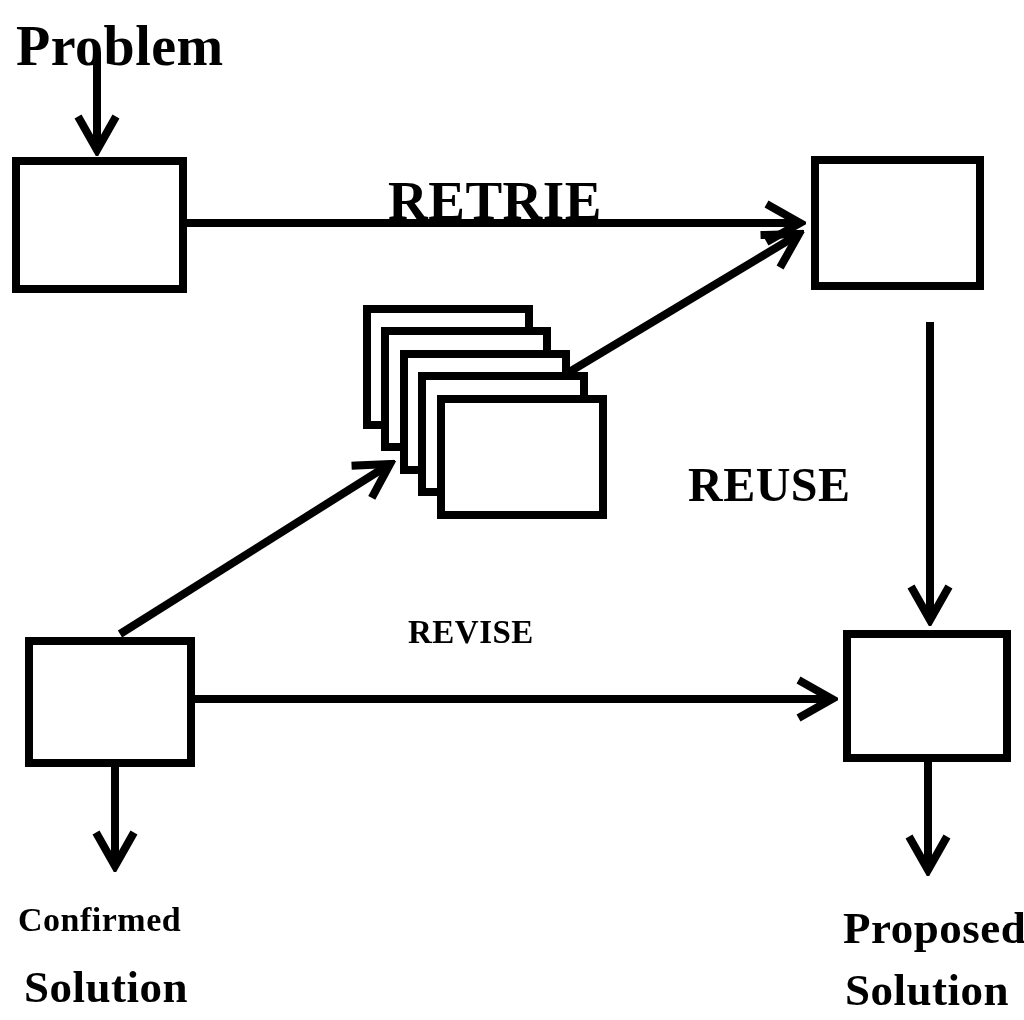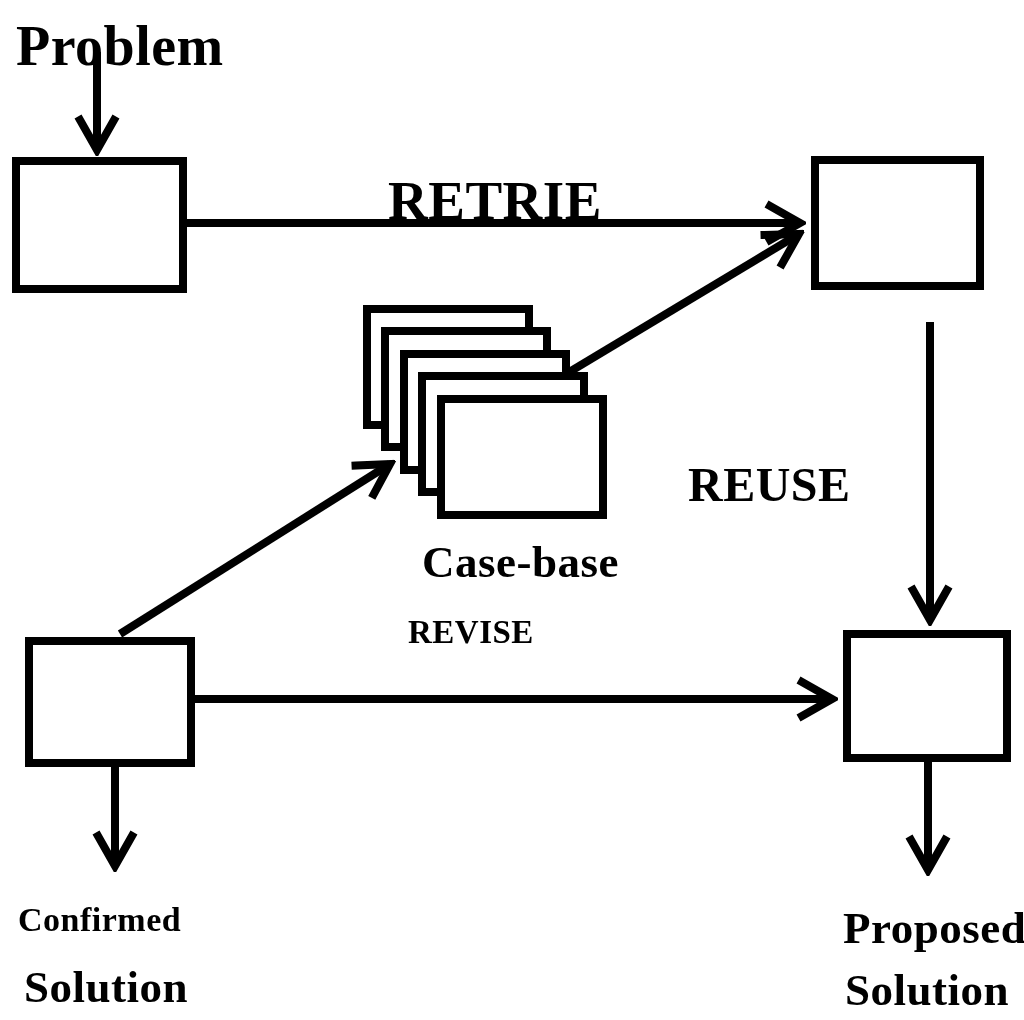--- a/index.html
+++ b/index.html
@@ -68,21 +68,20 @@
       <rect x="367" y="309" width="162" height="116" fill="#ffffff" stroke="#000000" stroke-width="8"></rect>
       <rect x="385" y="331" width="162" height="116" fill="#ffffff" stroke="#000000" stroke-width="8"></rect>
       <rect x="404" y="354" width="162" height="116" fill="#ffffff" stroke="#000000" stroke-width="8"></rect>
       <rect x="422" y="376" width="162" height="116" fill="#ffffff" stroke="#000000" stroke-width="8"></rect>
       <rect x="441" y="399" width="162" height="116" fill="#ffffff" stroke="#000000" stroke-width="8"></rect>
     </g>
   </svg>
 
   <div class="lbl lbl-problem">Problem</div>
   <div class="lbl lbl-retrieve">RETRIE</div>
-  <div class="lbl lbl-casebase">Case-base</div>
   <div class="lbl lbl-reuse">REUSE</div>
   <div class="lbl lbl-revise">REVISE</div>
   <div class="lbl lbl-confirmed1">Confirmed</div>
   <div class="lbl lbl-confirmed2">Solution</div>
   <div class="lbl lbl-proposed1">Proposed</div>
   <div class="lbl lbl-proposed2">Solution</div>
 
 </div>
 
 </body></html>

